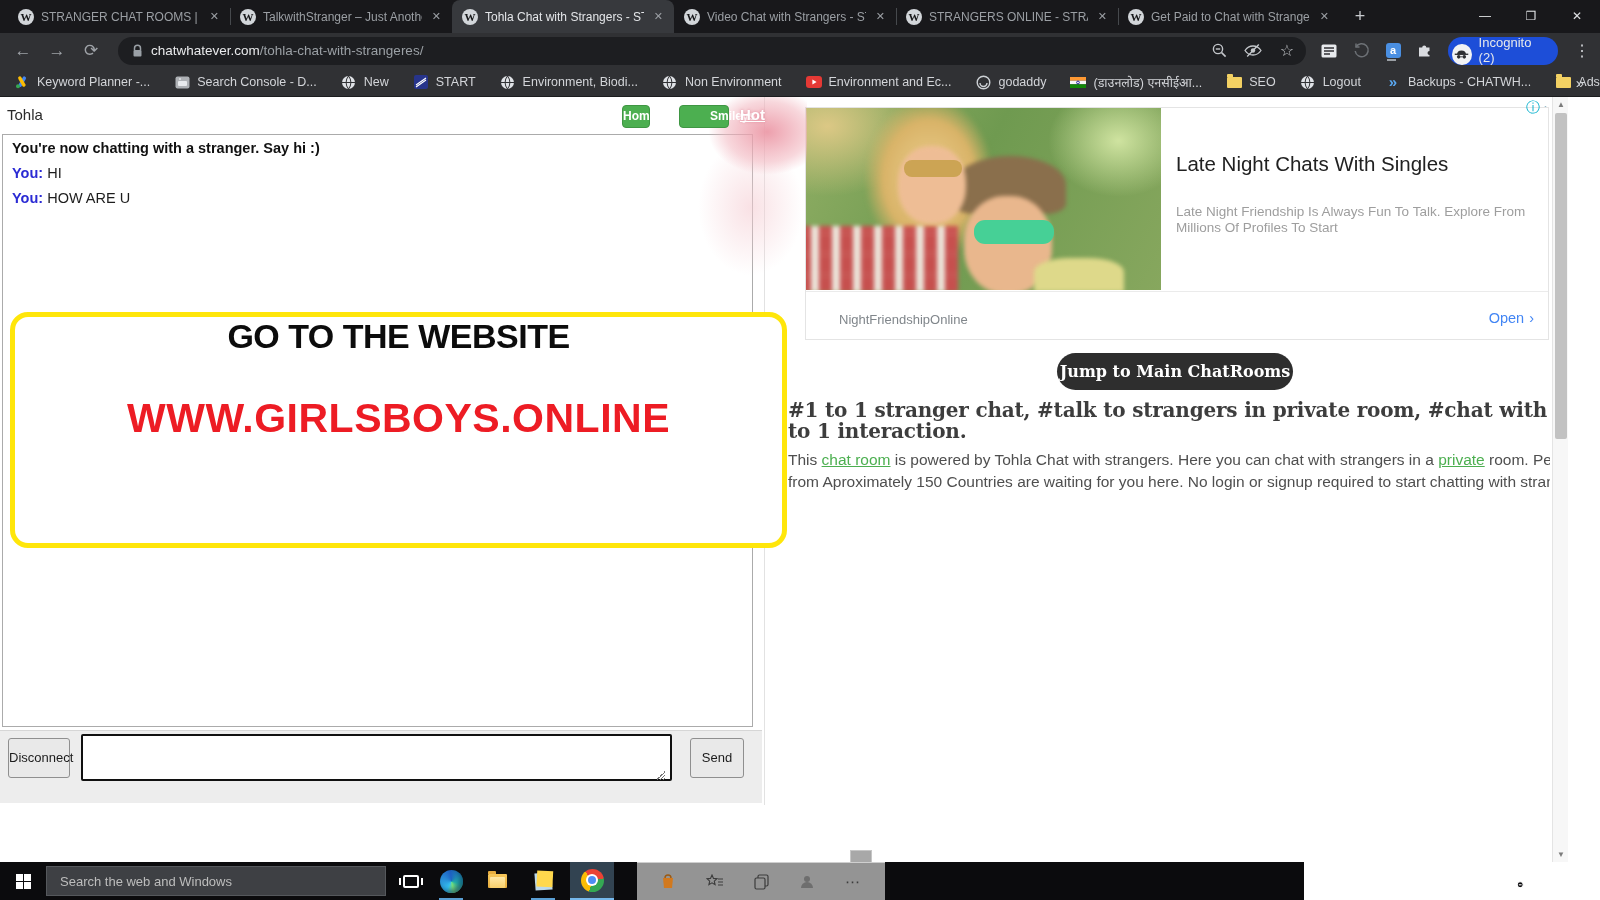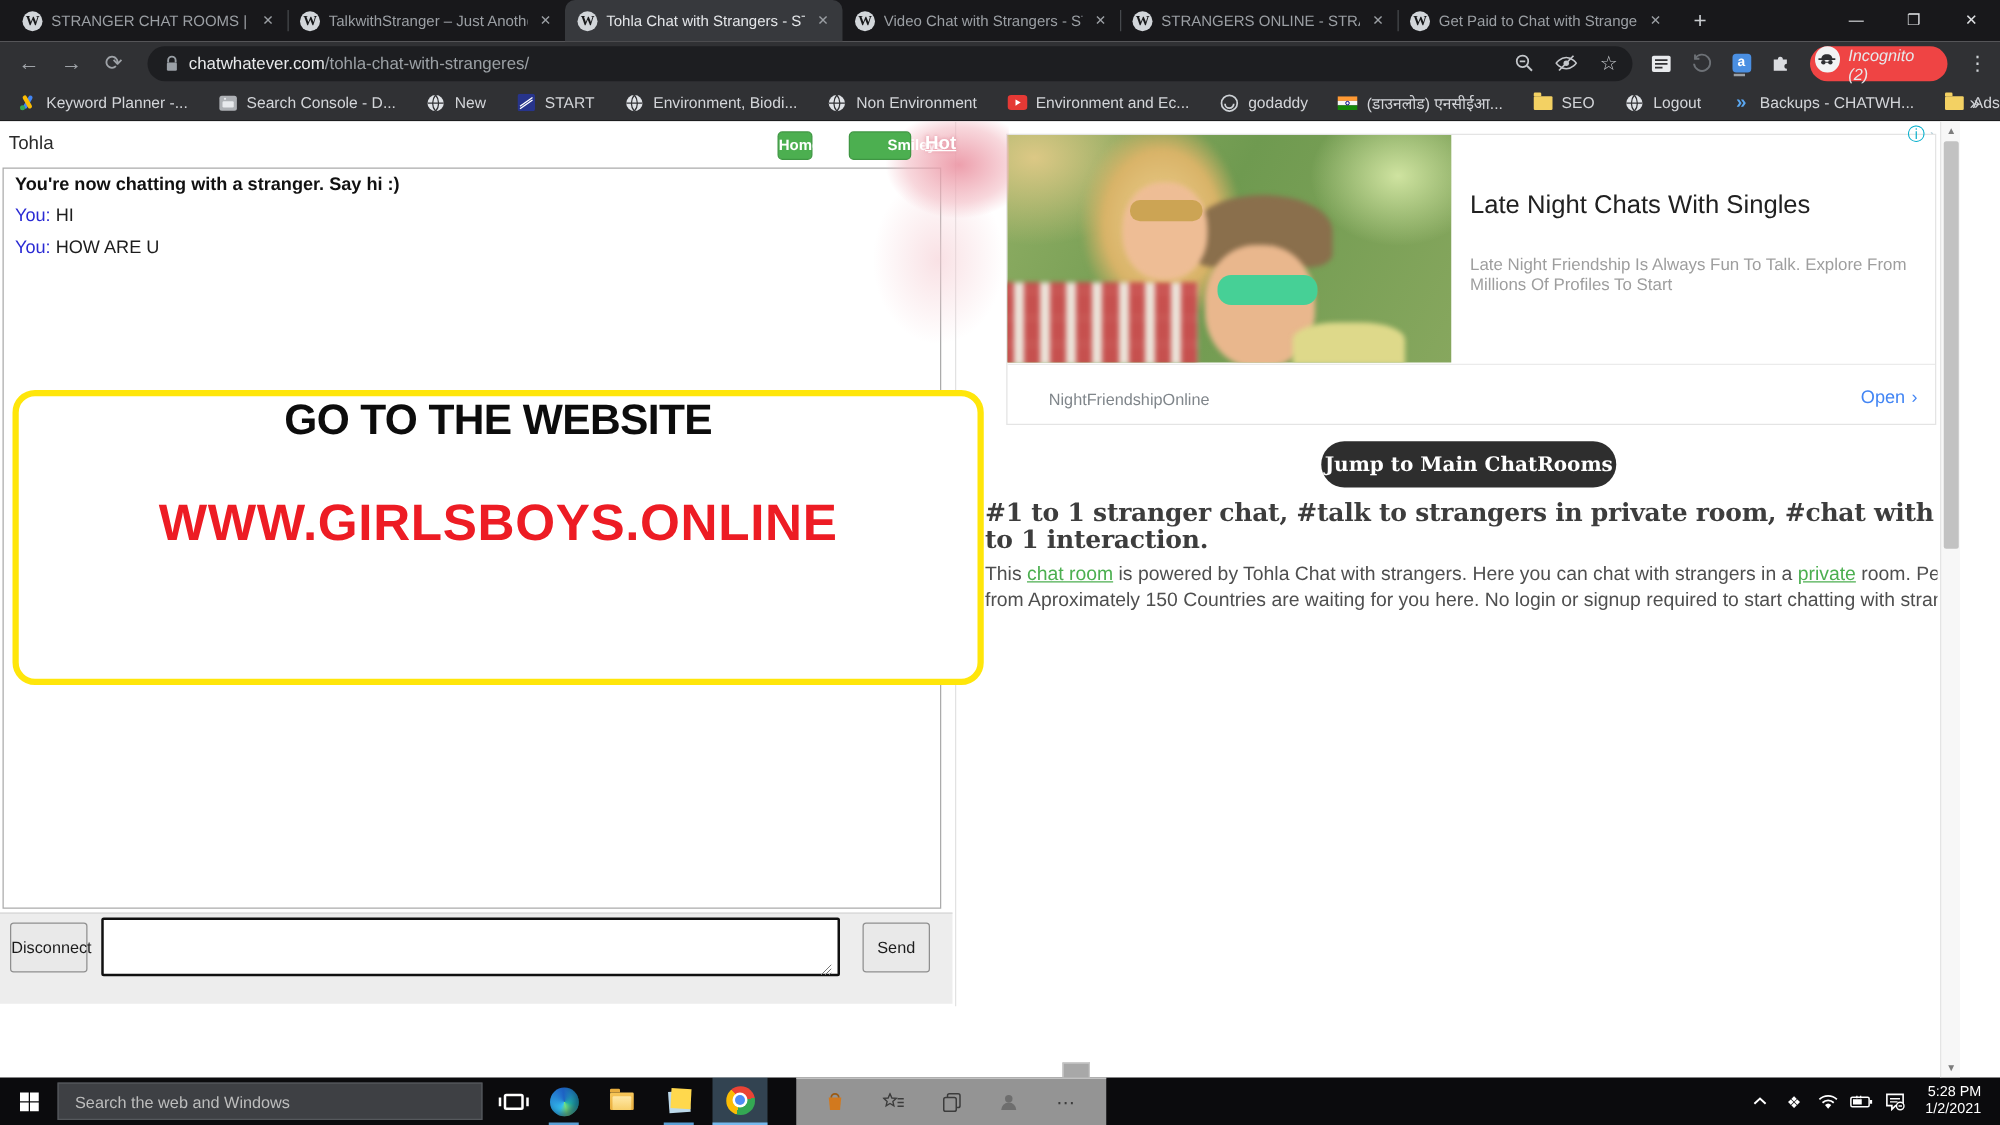--- a/index.html
+++ b/index.html
@@ -25,21 +25,21 @@
   .nav-ic:first-child{margin-left:8px;}
   .omnibox{position:relative;margin-left:12px;width:1188px;height:28px;background:#1d1e21;border-radius:14px;display:flex;align-items:center;padding:0 10px 0 14px;flex:none;}
   .lock-icon{flex:none;margin-right:8px;display:flex;}
   .url{font-size:13.5px;color:#e9eaec;white-space:nowrap;}
   .url .path{color:#9ba0a5;}
   .omni-right{position:absolute;right:10px;top:0;height:28px;display:flex;align-items:center;gap:16px;}
   .toolbar-right{display:flex;align-items:center;gap:14px;margin-left:14px;}
   .ic16{width:18px;height:18px;display:flex;align-items:center;justify-content:center;flex:none;}
   .a-ic{width:15px;height:15px;background:#4a8fe2;border-radius:3px;color:#fff;font-size:11px;font-weight:bold;text-align:center;line-height:15px;position:relative;}
   .a-ic::after{content:"";position:absolute;left:1px;bottom:-3px;width:9px;height:2px;background:#9ba0a5;}
-  .incog-badge{display:flex;align-items:flex-start;gap:7px;background:#ef4444;border-radius:14px;height:28px;padding:0 12px 0 4px;color:#e7e9eb;font-size:13px;font-style:italic;}
+  .incog-badge{display:flex;align-items:flex-end;gap:7px;background:#1d4ed8;border-radius:14px;height:28px;padding:0 12px 0 4px;color:#e7e9eb;font-size:13px;}
   .spy-circ{width:21px;height:21px;border-radius:50%;background:#f2f3f4;display:flex;align-items:center;justify-content:center;}
   .menu-dots{color:#cfd2d6;font-size:16px;margin:0 10px 0 2px;}
 
   
   .bookbar{position:absolute;left:0;top:68px;width:1600px;height:29px;background:#303134;border-bottom:1px solid #1c1d1f;display:flex;align-items:center;padding-left:14px;gap:24px;}
   .bm{display:flex;align-items:center;gap:7px;color:#d3d5d9;font-size:12.5px;white-space:nowrap;}
   .bm-ic{display:flex;width:16px;height:16px;align-items:center;justify-content:center;flex:none;}
   .folder-ic{width:15px;height:11px;background:#f3d163;border-radius:1px;position:relative;}
   .folder-ic::before{content:"";position:absolute;left:0;top:-3px;width:6px;height:3px;background:#f3d163;border-radius:1px 1px 0 0;}
   .bm-overflow{position:absolute;right:16px;color:#cfd2d6;font-size:15px;}
@@ -52,21 +52,21 @@
      radial-gradient(70px 90px at 55% 55%,rgba(245,205,211,.6),rgba(255,255,255,0) 75%);pointer-events:none;z-index:3;}
   .brand{position:absolute;left:7px;top:9px;font-size:15px;color:#2a2a2a;z-index:4;}
   .chat-nav{position:absolute;left:0;top:8px;width:762px;z-index:4;}
   .btn-green{position:absolute;height:23px;background:#4CAF50;border:1px solid #3f9643;border-radius:4px;color:#fff;font-size:12px;font-weight:bold;text-align:center;line-height:21px;}
   .btn-home{left:622px;width:28px;}
   .btn-smileys{left:679px;width:50px;padding-left:30px;}
   .hot-link{position:absolute;left:740px;top:1px;color:#fff;font-size:15px;font-weight:bold;text-decoration:underline;text-shadow:0 0 3px rgba(220,120,140,.8);}
   .chatbox{position:absolute;left:2px;top:37px;width:751px;height:593px;border:1px solid #ababab;background:#fff;z-index:1;}
   .sysmsg{position:absolute;left:9px;top:5px;font-size:14.5px;font-weight:bold;color:#111;}
   .msg{position:absolute;left:9px;font-size:14.5px;color:#1d1d1d;}
-  .msg .sender{color:#2b2bd4;font-weight:normal;}
+  .msg .sender{color:#2b2bd4;font-weight:bold;}
   .promo{position:absolute;left:10px;top:215px;width:777px;height:236px;background:#fff;border:5px solid #FFE60A;border-radius:18px;z-index:2;text-align:center;}
   .promo-l1{margin-top:30px;font-size:34px;line-height:38px;font-weight:800;letter-spacing:-.5px;color:#0c0c0c;}
   .promo-l2{font-size:34px;line-height:38px;font-weight:800;letter-spacing:-.5px;color:#0c0c0c;}
   .promo-url{margin-top:40px;font-size:41px;font-weight:800;letter-spacing:.5px;color:#ED1C24;}
   .chat-bottom{position:absolute;left:0;top:633px;width:762px;height:73px;background:#ededed;border-top:1px solid #d6d6d6;}
   .btn-grey{position:absolute;top:7px;height:40px;background:#e9e9e9;border:1px solid #8f8f8f;border-radius:3px;font-size:13px;color:#1c1c1c;text-align:center;line-height:38px;}
   .btn-disconnect{left:8px;width:62px;}
   .btn-send{left:690px;width:54px;}
   .msg-input{position:absolute;left:81px;top:3px;width:591px;height:47px;border:2px solid #101010;border-radius:2px;background:#fff;resize:none;outline:none;font-size:14px;padding:4px;}
   .resize-grip{position:absolute;left:656px;top:40px;width:9px;height:9px;background:
@@ -103,21 +103,21 @@
   .seo-heading{position:absolute;left:0;top:303px;width:1000px;font:bold 20px/21px "DejaVu Serif",serif;color:#3d3d3d;letter-spacing:-.2px;}
   .seo-para{position:absolute;left:0;top:352px;width:812px;font:15.5px/21px "DejaVu Serif",serif;color:#4f4f4f;}
   .seo-para a{color:#4CAF50;text-decoration:underline;}
 
   
   .scrollbar{position:absolute;left:1552px;top:0;width:16px;height:765px;background:#f7f7f7;border-left:1px solid #e4e4e4;z-index:5;}
   .sb-arrow{position:absolute;left:0;width:16px;height:15px;color:#7c7c7c;font-size:8px;text-align:center;line-height:15px;}
   .sb-thumb{position:absolute;left:2px;top:16px;width:12px;height:326px;background:#c2c2c2;border-radius:2px;}
 
   
-  .taskbar{position:absolute;left:0;top:862px;width:1600px;height:38px;background:#0b0b0d;display:flex;align-items:center;}
+  .taskbar{position:absolute;left:0;top:862px;width:1304px;height:38px;background:#0b0b0d;display:flex;align-items:center;}
   .start-btn{width:46px;height:38px;display:flex;align-items:center;justify-content:center;flex:none;}
   .win-logo{width:15px;height:15px;display:grid;grid-template-columns:7px 7px;grid-template-rows:7px 7px;gap:1px;}
   .win-logo span{background:#fff;}
   .tb-search{width:340px;height:30px;background:#3e4044;border:1px solid #55585c;display:flex;align-items:center;padding-left:13px;flex:none;}
   .tb-search span{color:#bdbdbd;font-size:13px;}
   .tb-ic{width:34px;height:38px;display:flex;align-items:center;justify-content:center;flex:none;position:relative;}
   .tb-ic.running::after{content:"";position:absolute;left:5px;bottom:0;width:24px;height:2px;background:#5a9fd4;}
   .taskview-ic{width:16px;height:13px;border:2px solid #fff;border-radius:2px;position:relative;}
   .taskview-ic::before,.taskview-ic::after{content:"";position:absolute;top:1px;width:2px;height:7px;background:#fff;}
   .taskview-ic::before{left:-6px;}

